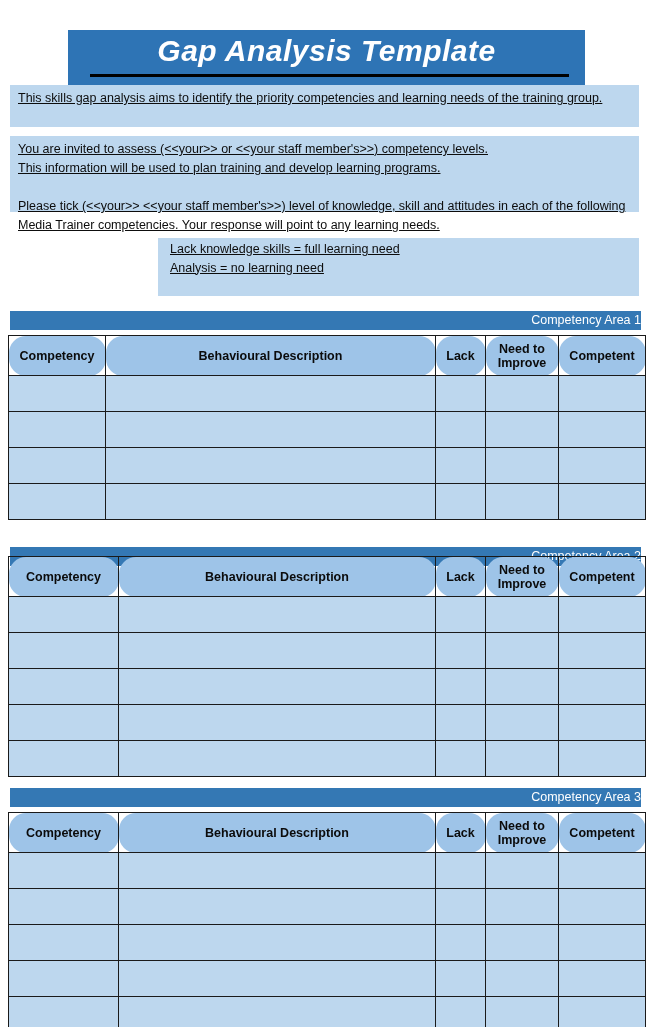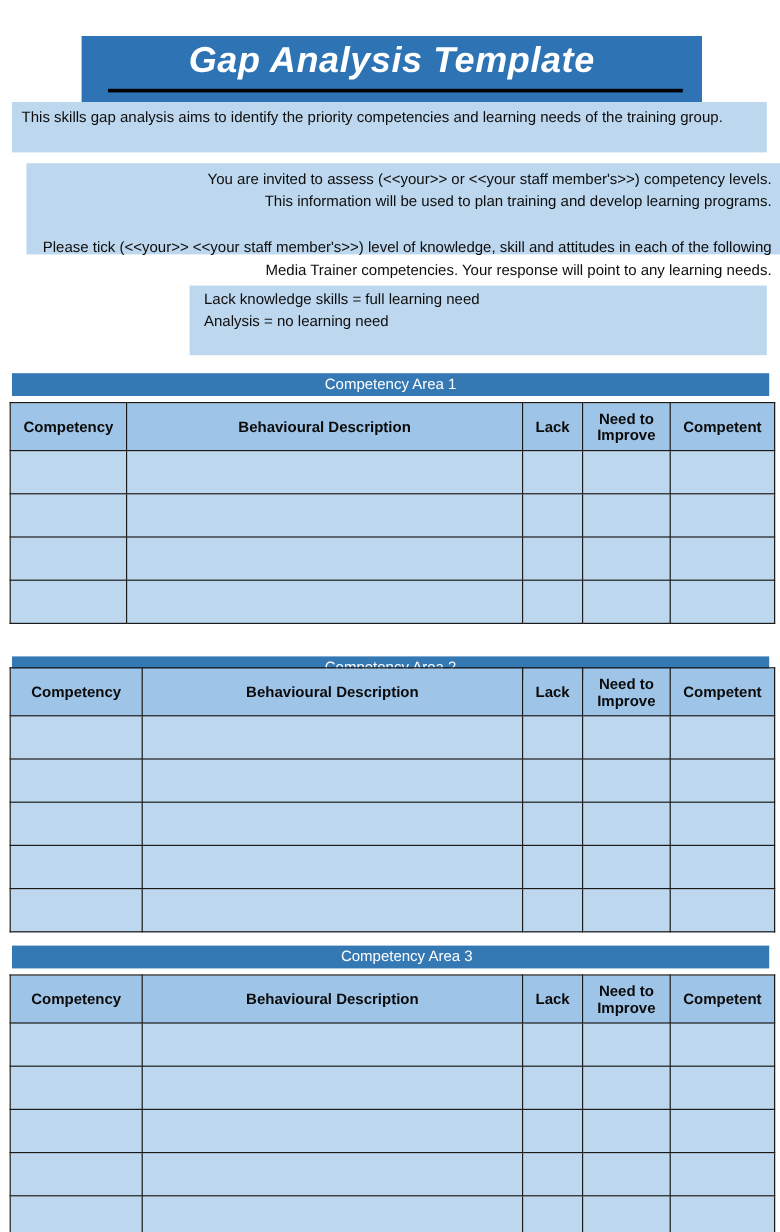--- a/index.html
+++ b/index.html
@@ -52,40 +52,41 @@
 
   
   .textblock {
     position: absolute;
     background: #BDD7EE;
     box-sizing: border-box;
     font-size: 12.5px;
     line-height: 19px;
     color: #0d0d0d;
     padding: 4px 8px 4px 8px;
+    text-decoration: underline;
   }
   .tb-1 { left: 10px; top: 85px;  width: 629px; height: 42px; }
-  .tb-2 { left: 22px; top: 136px; width: 629px; height: 76px; text-align: right; }
+  .tb-2 { left: 10px; top: 136px; width: 629px; height: 76px; }
   .tb-3 {
     left: 158px; top: 238px; width: 481px; height: 58px;
     padding: 2px 12px;
     line-height: 18.5px;
   }
   .tb-2 .para-gap { display: block; height: 19px; }
 
   
   .section-banner {
     position: absolute;
     left: 10px;
     width: 631px;
     height: 19px;
     background: #3478B4;
     color: #ffffff;
     font-size: 12.5px;
-    text-align: center;
+    text-align: right;
     line-height: 19px;
     box-sizing: border-box;
   }
   .sb-1 { top: 311px; }
   .sb-2 { top: 547px; }
   .sb-3 { top: 788px; padding-left: 27px; }
 
   
   .gap-table {
     position: absolute;
@@ -108,20 +109,21 @@
   }
   .gap-table th {
     background: #9EC4E8;
     font-size: 12.5px;
     font-weight: bold;
     color: #0b0b0b;
     height: 40px;
     text-align: center;
     line-height: 14px;
     padding: 2px 2px;
+    border-radius: 17px;
   }
   .gap-table td {
     background: #BDD7EE;
     height: 36px;
   }
 
   .col-competency  { width: 97px; }
   .col-behaviour   { width: 330px; }
   .col-lack        { width: 50px; }
   .col-improve     { width: 73px; }

